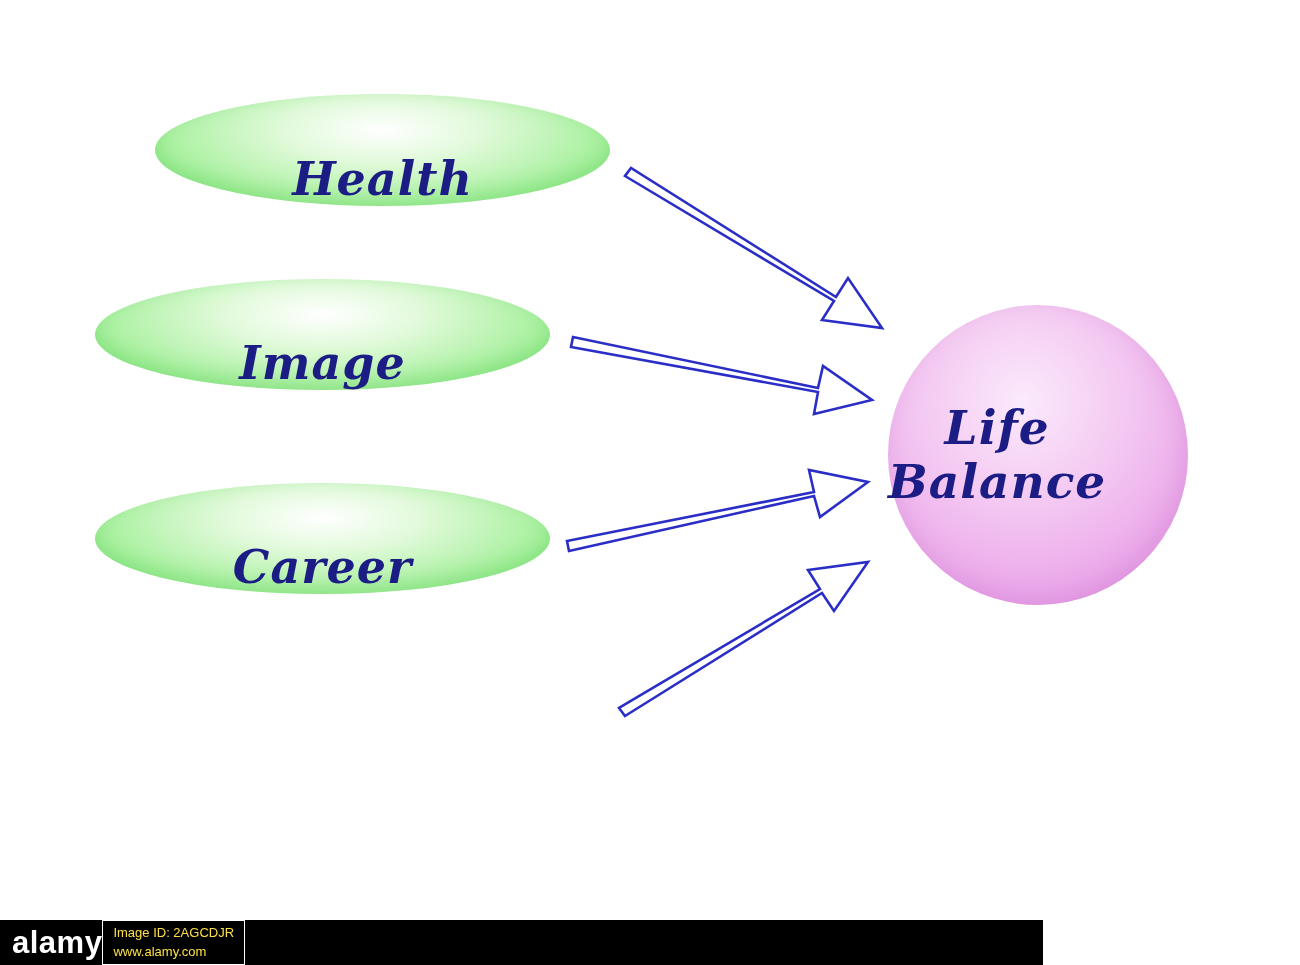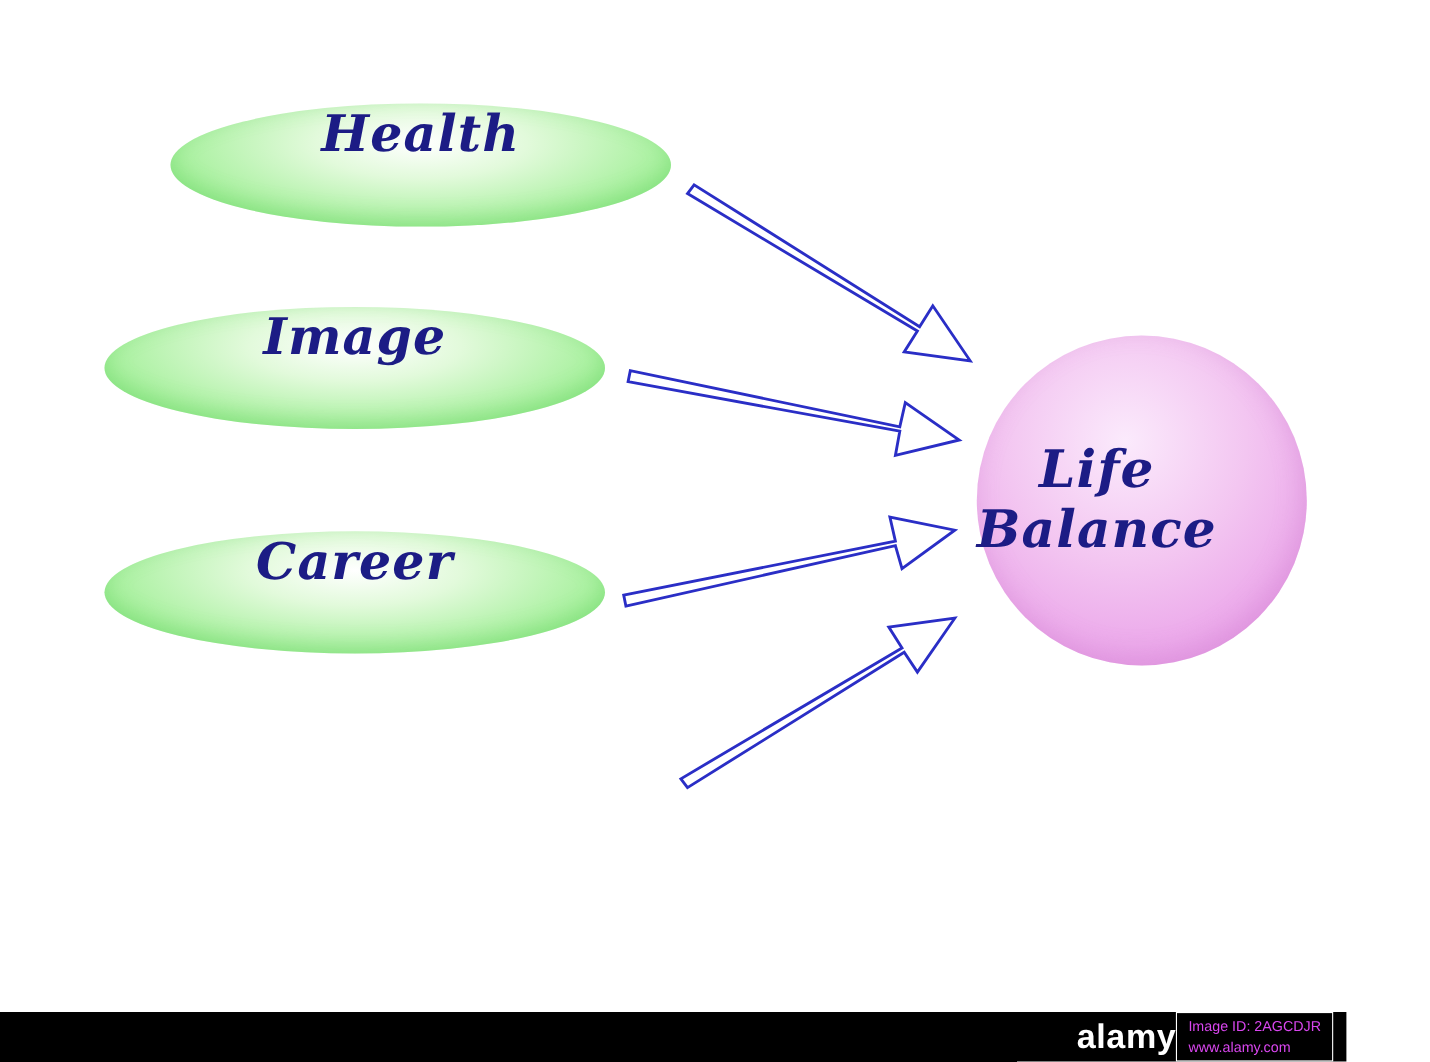--- a/index.html
+++ b/index.html
@@ -3,21 +3,21 @@
 <meta charset="utf-8">
 <style>
   html,body{margin:0;padding:0;}
   body{
     width:1300px;height:965px;position:relative;overflow:hidden;
     background:#ffffff;
     font-family:"Liberation Sans",sans-serif;
   }
   .canvas{position:absolute;left:0;top:0;width:1300px;height:920px;background:#ffffff;}
   .node{
-    position:absolute;display:flex;align-items:flex-start;justify-content:center;
+    position:absolute;display:flex;align-items:flex-end;justify-content:center;
     border-radius:50%;
     background:radial-gradient(ellipse at 50% 32%,#ffffff 0%,#e2fadb 30%,#a5f09b 72%,#7fe87b 100%);
     box-shadow:inset 0 -6px 18px rgba(90,200,90,.35);
   }
   .node-label{
     color:#1c1c85;font-family:"DejaVu Serif",serif;font-style:italic;font-weight:bold;
     font-size:46px;letter-spacing:1px;white-space:nowrap;
   }
   .node-health{left:155px;top:94px;width:455px;height:112px;}
   .node-family{left:95px;top:279px;width:455px;height:111px;}
@@ -29,30 +29,30 @@
     display:flex;align-items:center;justify-content:flex-start;text-align:center;
     box-shadow:inset -4px -8px 22px rgba(200,120,200,.35);
   }
   .center-label{
     color:#1c1c85;font-family:"DejaVu Serif",serif;font-style:italic;font-weight:bold;
     font-size:47px;line-height:1.15;letter-spacing:1px;
   }
   svg.arrows{position:absolute;left:0;top:0;pointer-events:none;}
   svg.arrows path{fill:#ffffff;stroke:#2a2ec6;stroke-width:2.6;stroke-linejoin:miter;}
   .footer{
-    position:absolute;left:0;bottom:0;width:1224px;height:45px;background:#000000;
-    display:flex;align-items:center;justify-content:flex-end;box-sizing:border-box;
+    position:absolute;left:0;bottom:0;width:1043px;height:45px;background:#000000;
+    display:flex;align-items:center;justify-content:flex-start;box-sizing:border-box;
     padding:0 12px;
   }
   .brand{
     color:#ffffff;font-size:31px;font-weight:bold;letter-spacing:.5px;
     font-family:"Liberation Sans",sans-serif;
   }
   .id-box{
-    border:1px solid #ffffff;color:#d946ef;text-align:left;
+    border:1px solid #ffffff;color:#fde047;text-align:left;
     padding:3px 10px;font-size:13px;line-height:1.45;
   }
   .id-box .row{white-space:nowrap;}
 </style>
 </head>
 <body>
 
 <div class="canvas">
 
   <svg class="arrows" width="1300" height="920" viewBox="0 0 1300 920">

